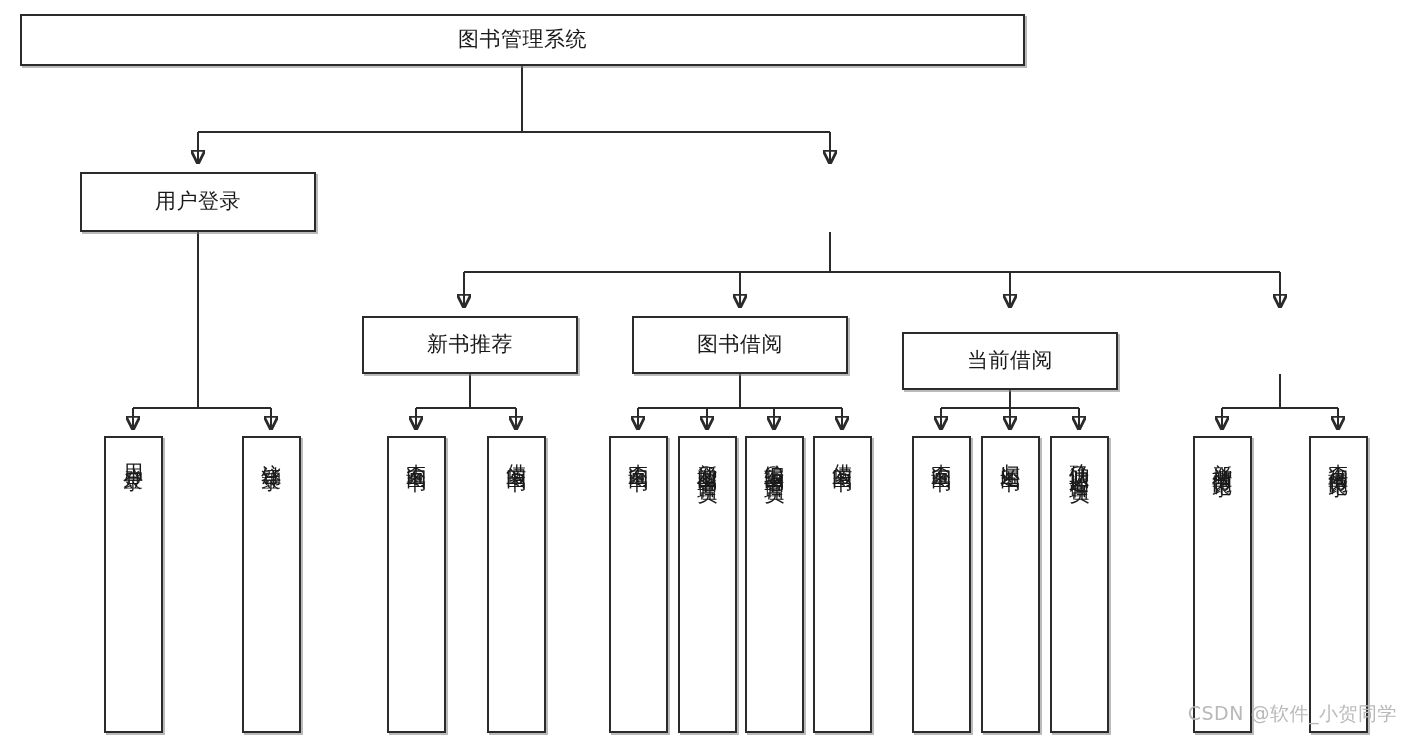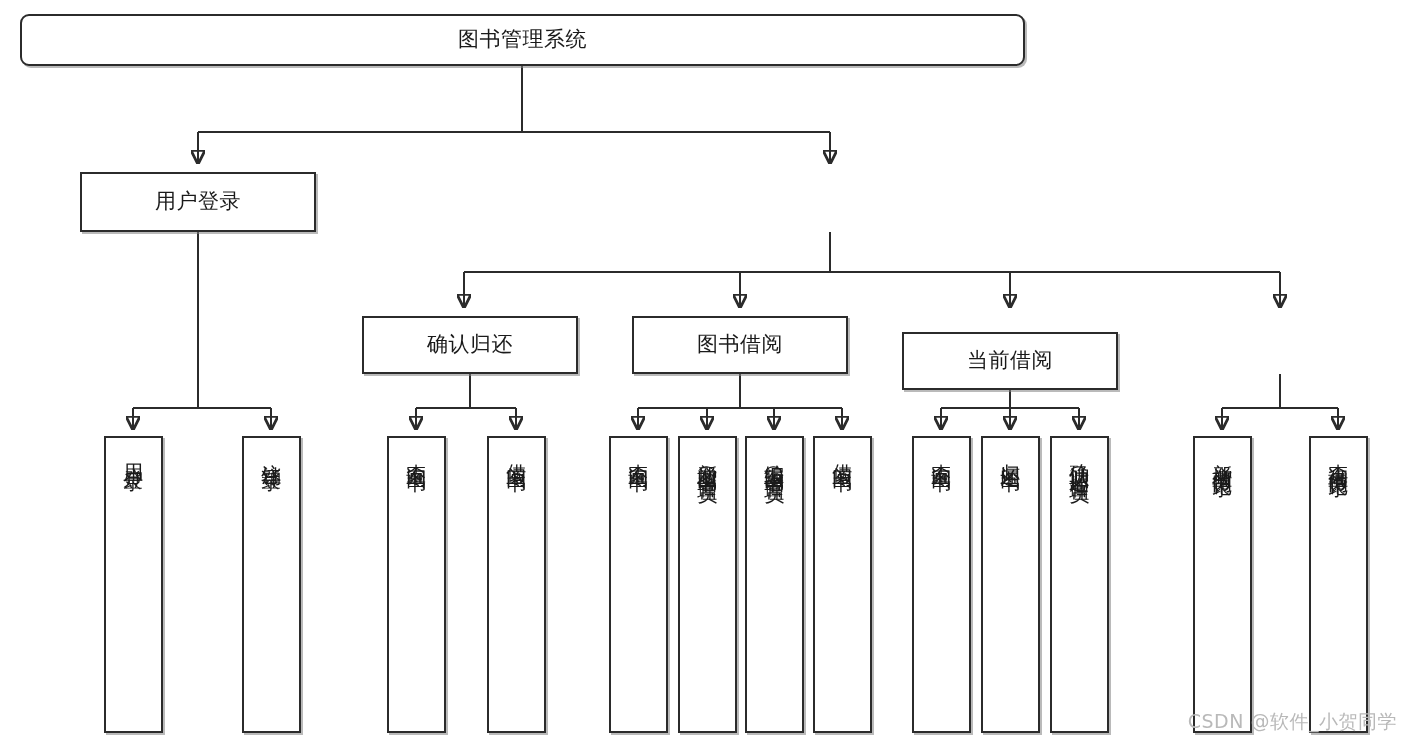--- a/index.html
+++ b/index.html
@@ -59,21 +59,21 @@
     pointer-events: none;
   }
   svg.links path, svg.links line {
     stroke: #2b2b2b;
     stroke-width: 2;
     fill: none;
   }
   .watermark {
     position: absolute;
     right: 8px;
-    bottom: 12px;
+    bottom: 20px;
     font-size: 19px;
     color: #b9b9b9;
     letter-spacing: 0.5px;
     user-select: none;
     white-space: nowrap;
   }
 </style>
 </head>
 <body>
 
@@ -120,31 +120,31 @@
     <path d="M 941 408 L 941 429" marker-end="url(#arrow)"></path>
     <path d="M 1010 408 L 1010 429" marker-end="url(#arrow)"></path>
     <path d="M 1079 408 L 1079 429" marker-end="url(#arrow)"></path>
 
     <path d="M 1280 374 L 1280 408"></path>
     <path d="M 1222 408 L 1338 408"></path>
     <path d="M 1222 408 L 1222 429" marker-end="url(#arrow)"></path>
     <path d="M 1338 408 L 1338 429" marker-end="url(#arrow)"></path>
   </svg>
 
-  <div class="node shadowed" style="left:20px; top:14px; width:1005px; height:52px;border-radius:9px;">
+  <div class="node shadowed" style="left:20px; top:14px; width:1005px; height:52px;">
     <span class="node-label">图书管理系统</span>
   </div>
 
   <div class="node shadowed" style="left:80px; top:172px; width:236px; height:60px;">
     <span class="node-label">用户登录</span>
   </div>
 
 
   <div class="node shadowed" style="left:362px; top:316px; width:216px; height:58px;">
-    <span class="node-label">确认归还</span>
+    <span class="node-label">新书推荐</span>
   </div>
 
   <div class="node shadowed" style="left:632px; top:316px; width:216px; height:58px;">
     <span class="node-label">图书借阅</span>
   </div>
 
   <div class="node shadowed" style="left:902px; top:332px; width:216px; height:58px;">
     <span class="node-label">当前借阅</span>
   </div>
 

